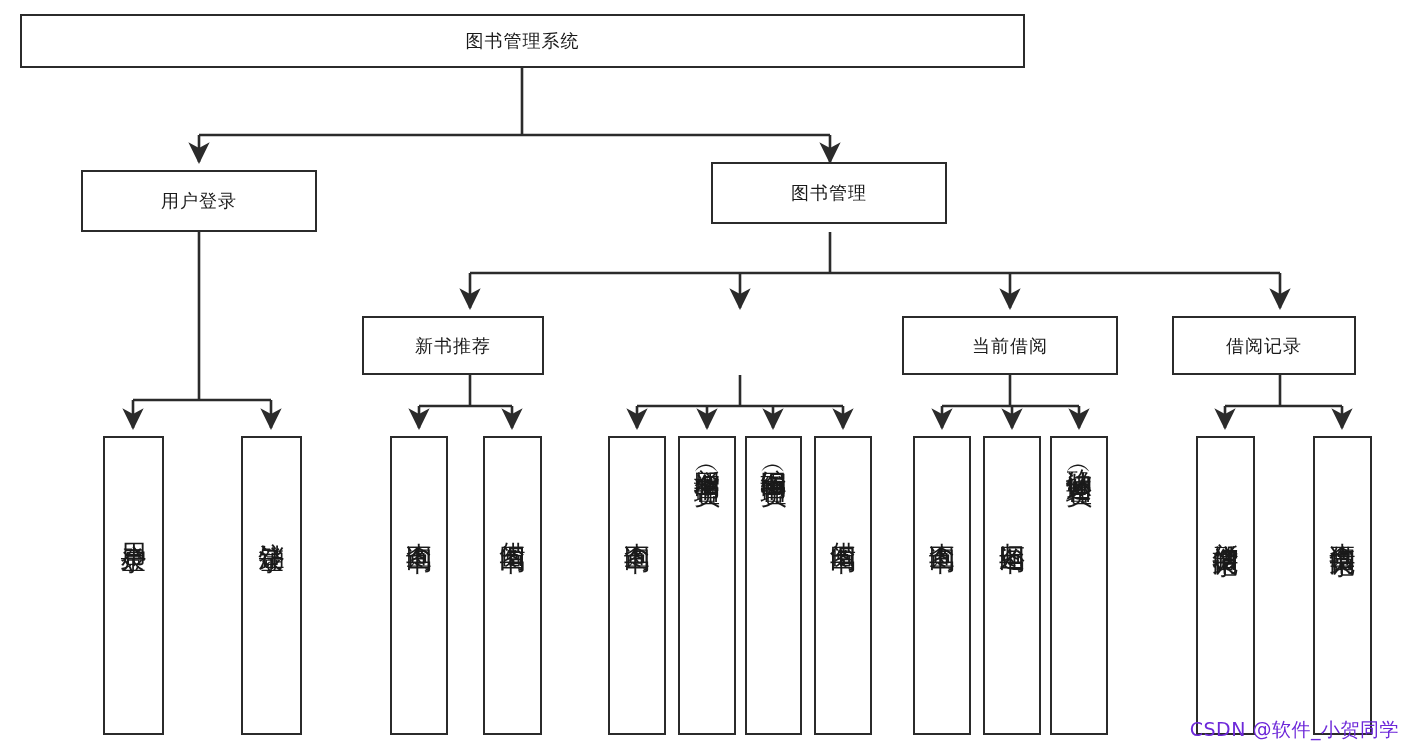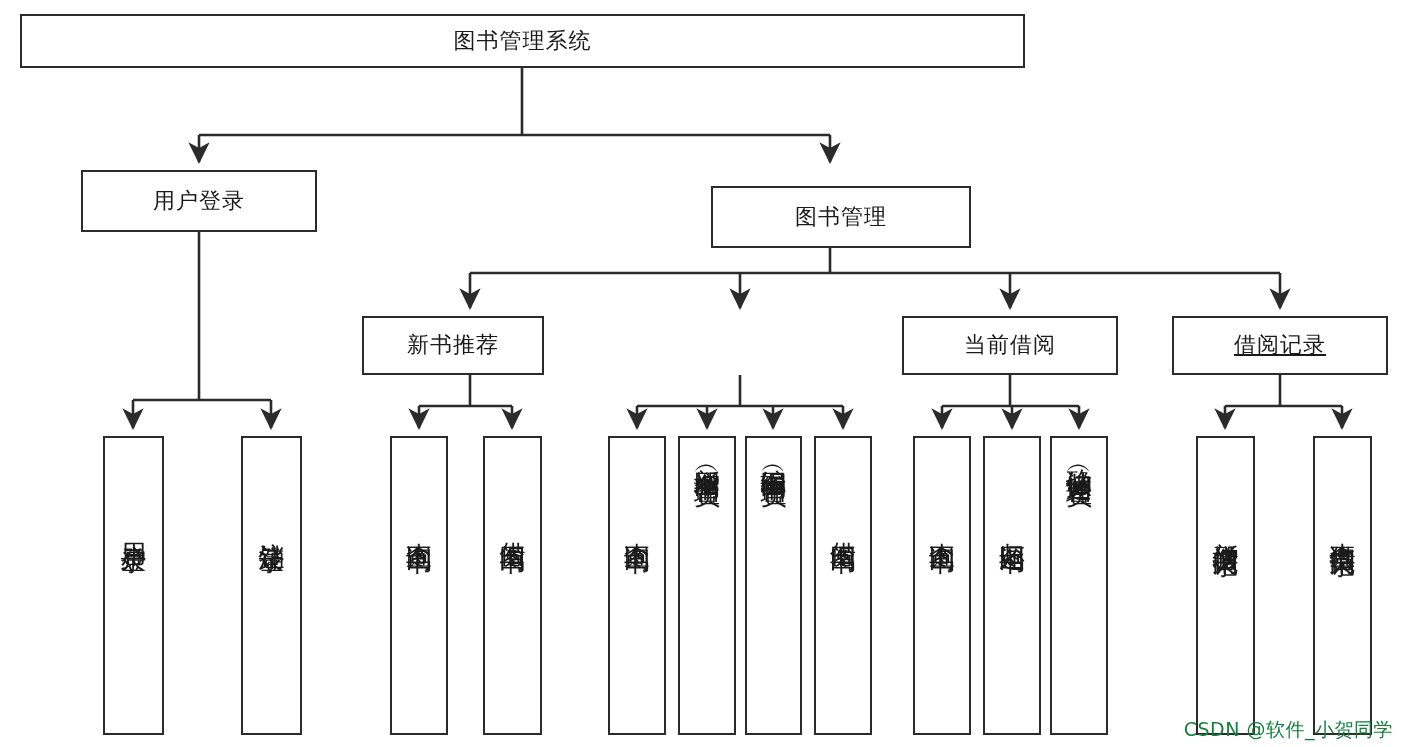--- a/index.html
+++ b/index.html
@@ -27,21 +27,21 @@
     position: absolute;
     box-sizing: border-box;
     border: 2.5px solid #2b2b2b;
     background: #ffffff;
     display: flex;
     align-items: center;
     justify-content: center;
     color: #1a1a1a;
   }
   .node-h .label {
-    font-size: 22px;
+    font-size: 18px;
     line-height: 1.2;
     letter-spacing: 1px;
     white-space: nowrap;
   }
   .node-v {
     align-items: flex-start;
     justify-content: center;
     padding-top: 6px;
   }
   .node-v .label {
@@ -53,24 +53,24 @@
     white-space: nowrap;
   }
   .node-v.mid .label {
     margin-top: 78px;
   }
   .node-v.tall .label {
     margin-top: 4px;
   }
   .watermark {
     position: absolute;
-    right: 12px;
+    right: 6px;
     bottom: 4px;
     font-size: 19px;
-    color: #15803d;
+    color: #6d28d9;
     white-space: nowrap;
     letter-spacing: 0.5px;
   }
 </style>
 </head>
 <body>
 
 <div id="canvas">
 
   <svg id="edges" viewBox="0 0 1405 747" xmlns="http://www.w3.org/2000/svg">
@@ -123,31 +123,31 @@
     </g>
   </svg>
 
   <div class="node node-h" style="left:20px; top:14px; width:1005px; height:54px;">
     <span class="label">图书管理系统</span>
   </div>
 
   <div class="node node-h" style="left:81px; top:170px; width:236px; height:62px;">
     <span class="label">用户登录</span>
   </div>
-  <div class="node node-h" style="left:711px; top:186px; width:260px; height:62px;">
+  <div class="node node-h" style="left:711px; top:162px; width:236px; height:62px;">
     <span class="label">图书管理</span>
   </div>
 
   <div class="node node-h" style="left:362px; top:316px; width:182px; height:59px;">
     <span class="label">新书推荐</span>
   </div>
   <div class="node node-h" style="left:902px; top:316px; width:216px; height:59px;align-items:center;">
     <span class="label">当前借阅</span>
   </div>
-  <div class="node node-h" style="left:1172px; top:316px; width:216px; height:59px;text-decoration:underline;">
+  <div class="node node-h" style="left:1172px; top:316px; width:184px; height:59px;">
     <span class="label">借阅记录</span>
   </div>
 
   <div class="node node-v mid" style="left:103px; top:436px; width:61px; height:299px;">
     <span class="label">用户登录</span>
   </div>
   <div class="node node-v mid" style="left:241px; top:436px; width:61px; height:299px;">
     <span class="label">注销登录</span>
   </div>
 

